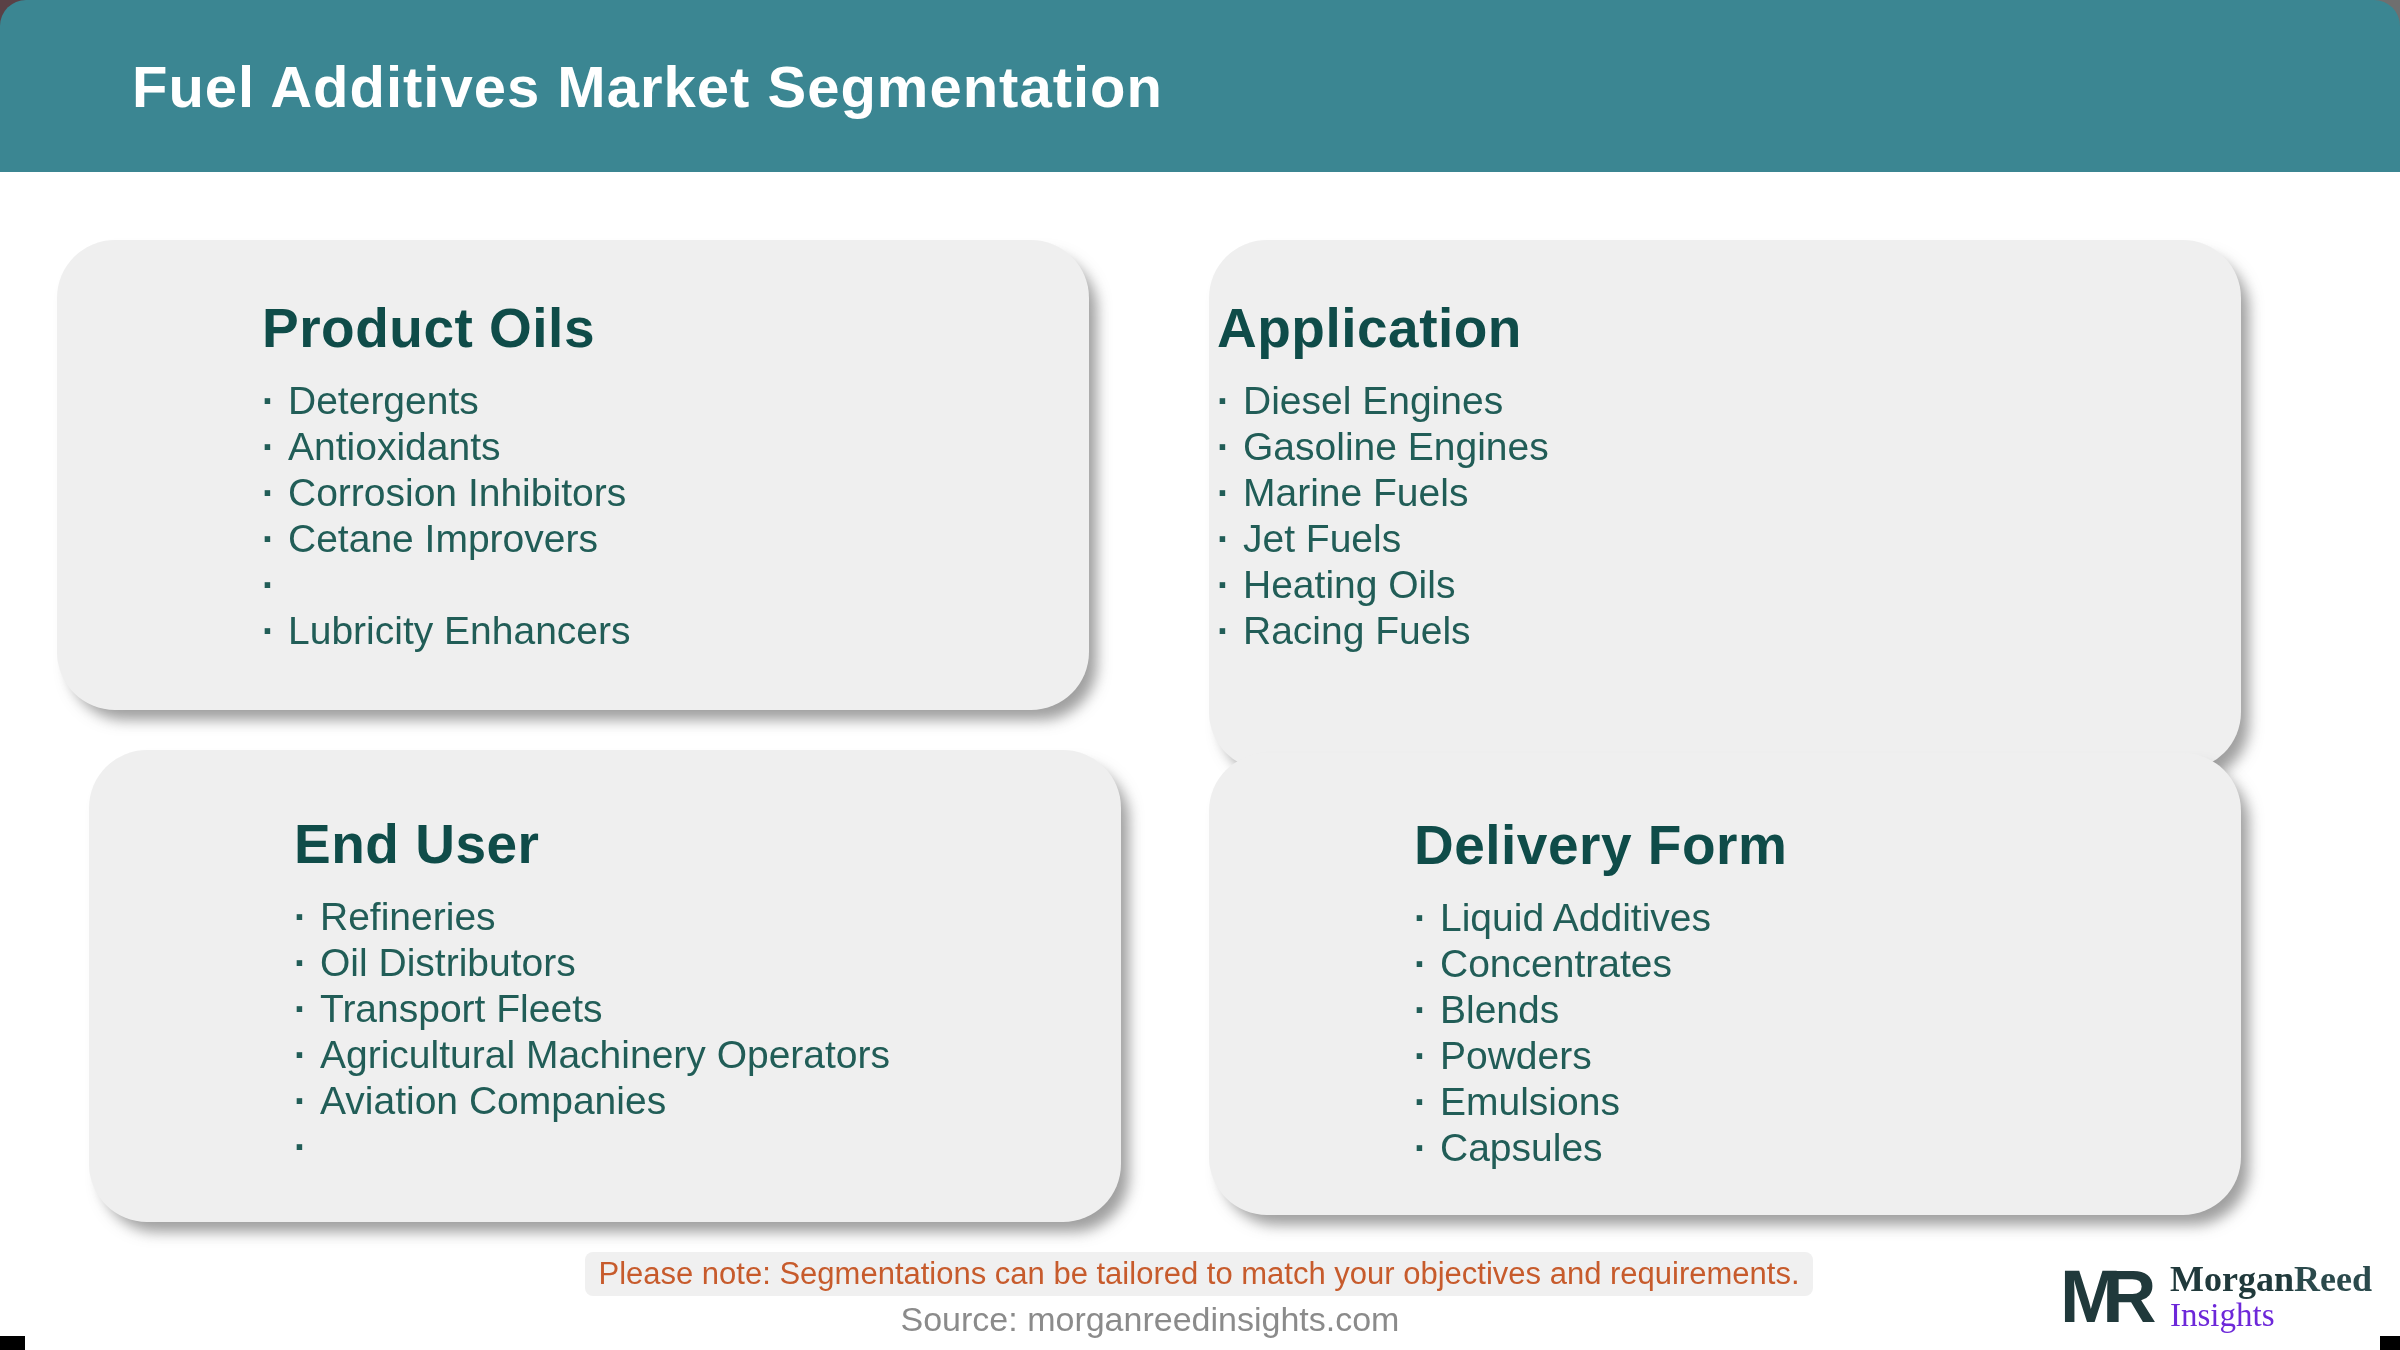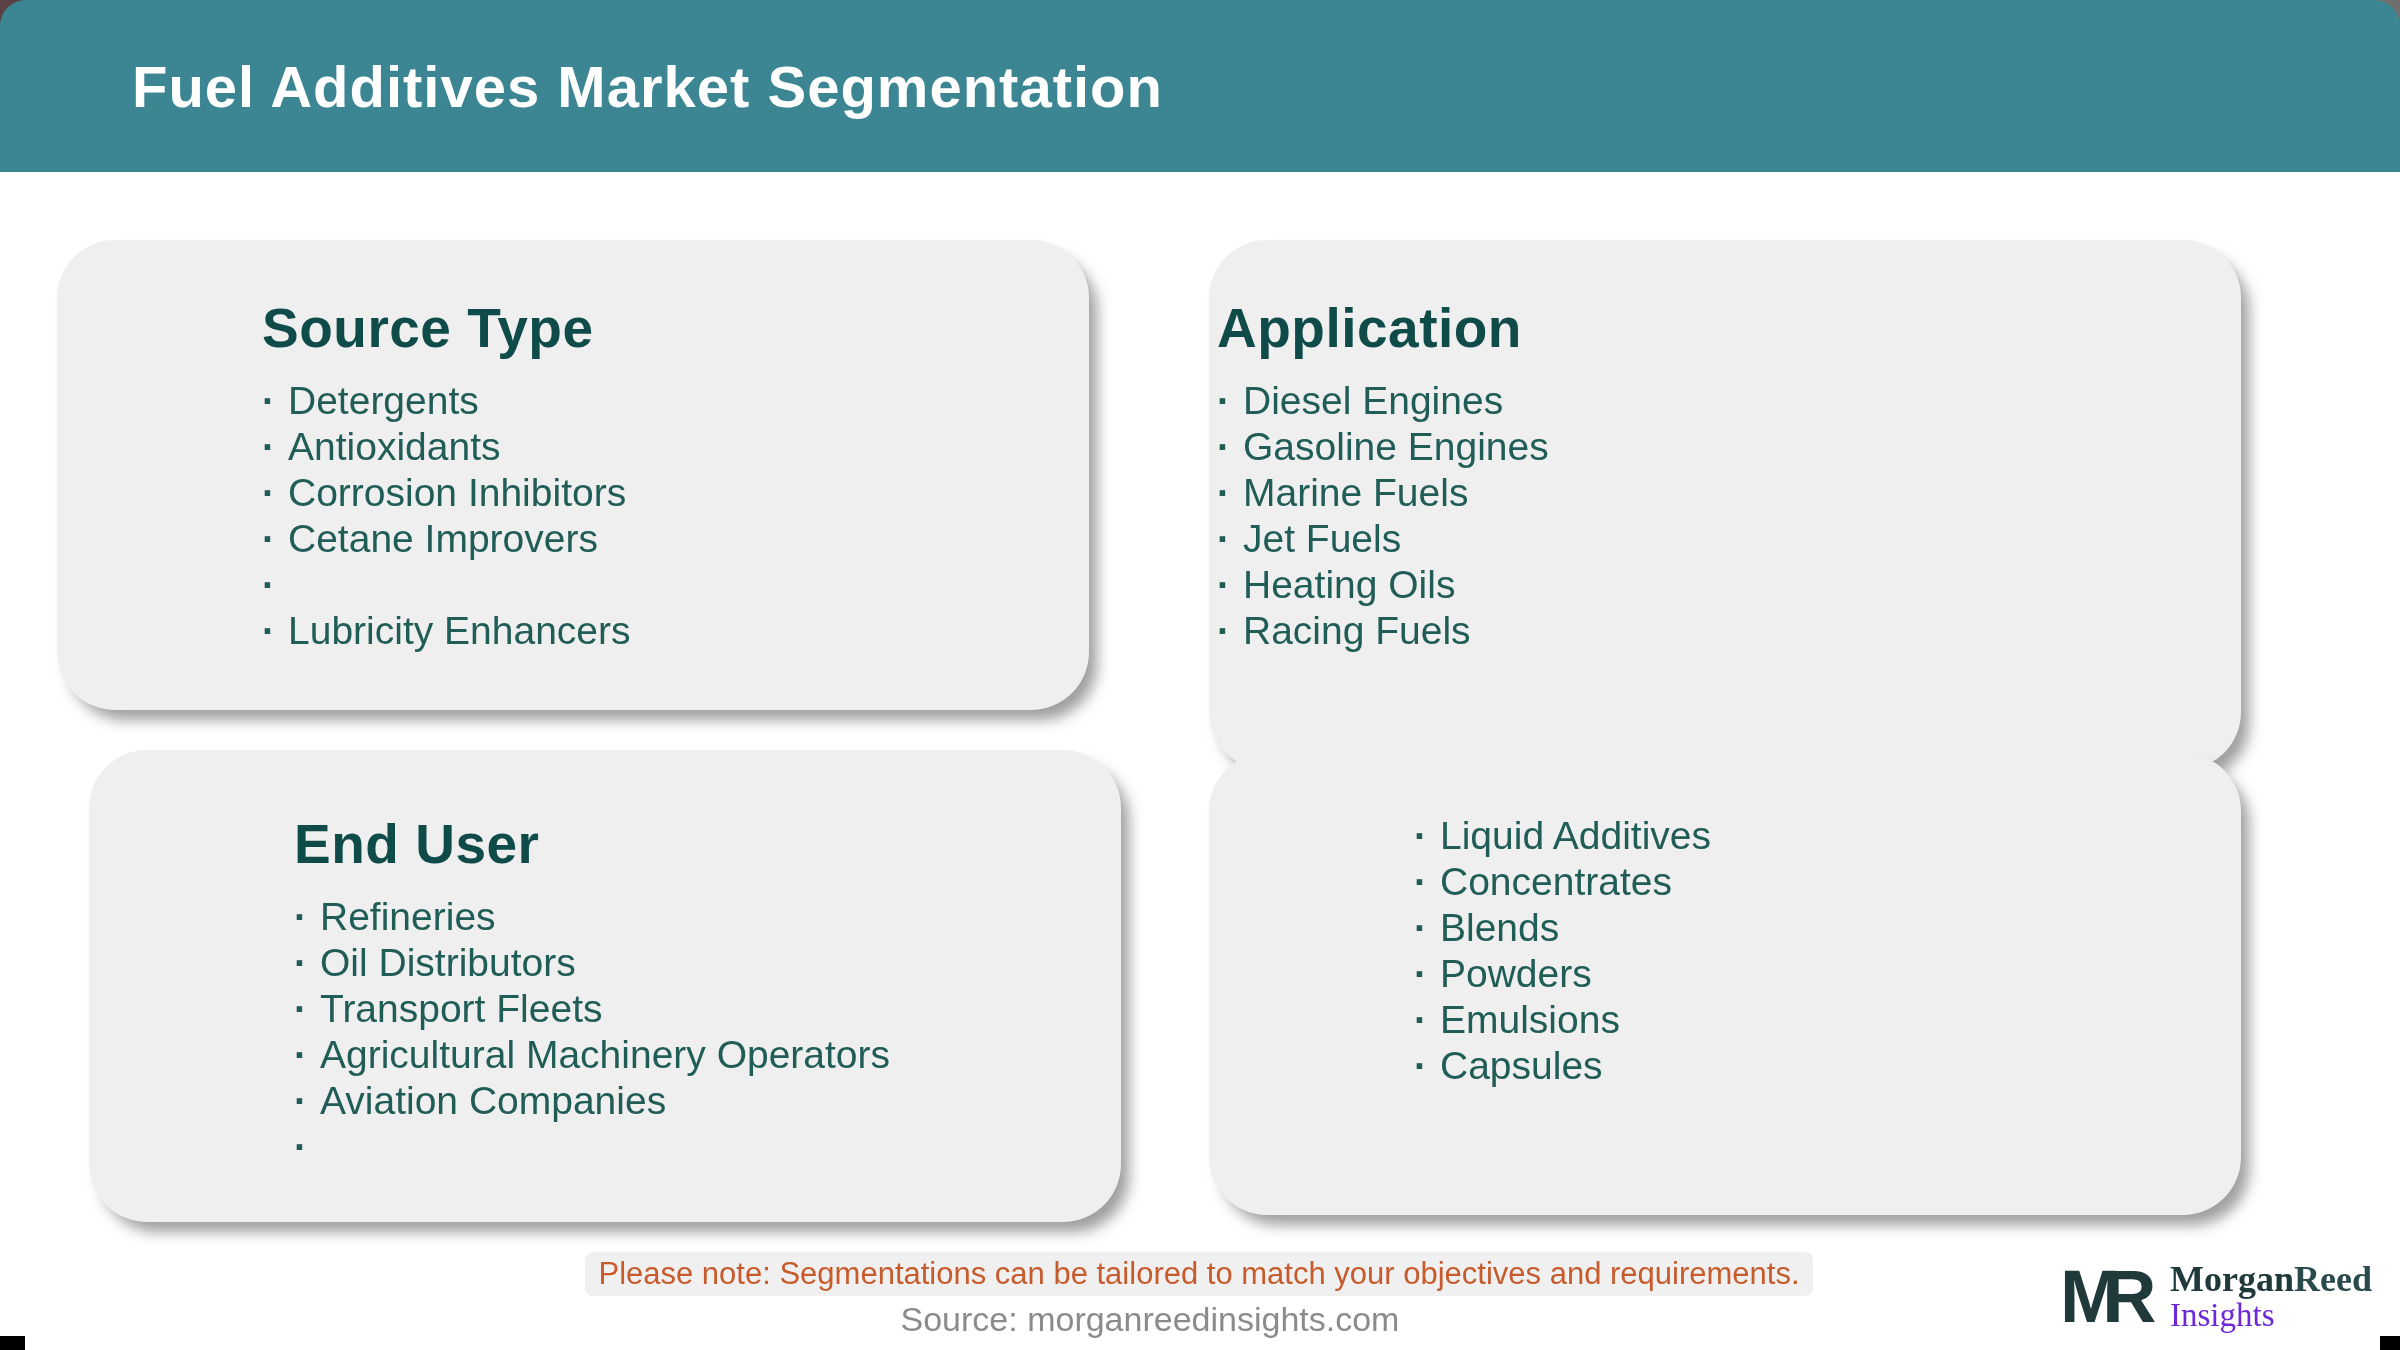--- a/index.html
+++ b/index.html
@@ -68,21 +68,21 @@
 <div class="stage">
 
   <div class="corner-tl"></div>
   <div class="corner-tr"></div>
 
   <div class="header">
     <h1>Fuel Additives Market Segmentation</h1>
   </div>
 
   <section class="card card-1">
-    <h2>Source Type</h2>
+    <h2>Product Oils</h2>
     <ul>
       <li>
           <span class="dot">·</span>
           <span>Detergents</span>
         </li>
       <li>
           <span class="dot">·</span>
           <span>Antioxidants</span>
         </li>
       <li>
@@ -156,20 +156,21 @@
           <span class="dot">·</span>
           <span>Aviation Companies</span>
         </li>
       <li>
           <span class="dot">·</span>
         </li>
     </ul>
   </section>
 
   <section class="card card-4">
+    <h2>Delivery Form</h2>
     <ul>
       <li>
           <span class="dot">·</span>
           <span>Liquid Additives</span>
         </li>
       <li>
           <span class="dot">·</span>
           <span>Concentrates</span>
         </li>
       <li>

